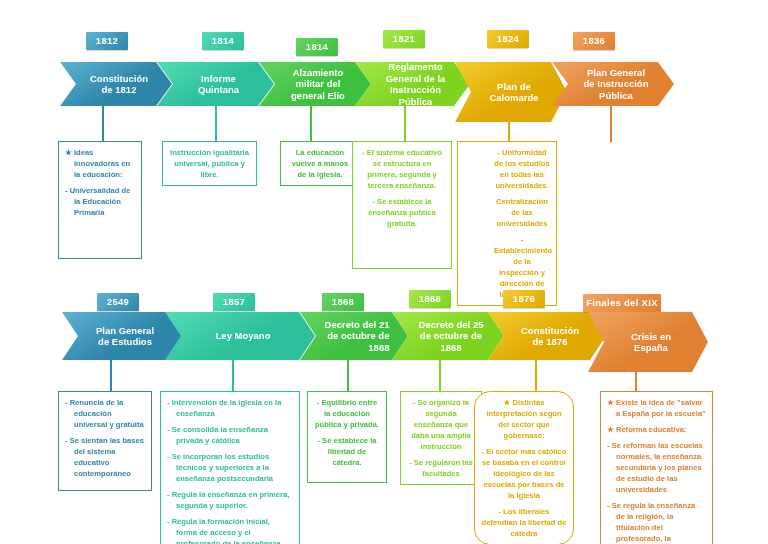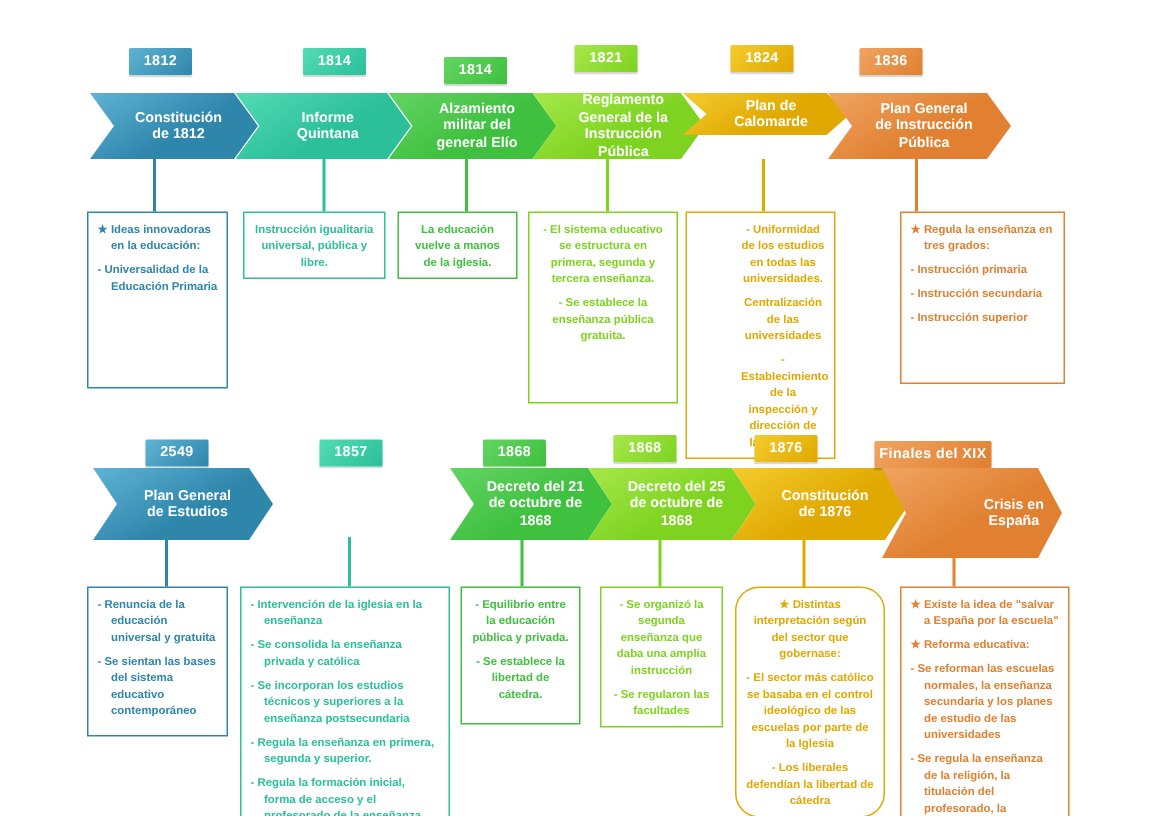--- a/index.html
+++ b/index.html
@@ -71,21 +71,21 @@
 
 <div class="stage">
     <div class="year" style="left: 86px; top: 32px; width: 42px; background: linear-gradient(135deg, rgb(95, 179, 212) 0%, rgb(46, 134, 171) 100%);">1812</div>
     <div class="arrow" style="left: 60px; top: 62px; width: 112px; height: 44px; background: linear-gradient(150deg, rgb(95, 179, 212) 0%, rgb(46, 134, 171) 58%, rgb(46, 134, 171) 100%);">
       <div>
         <span>Constitución</span>
         <span>de 1812</span>
       </div>
     </div>
     <div class="stem" style="left: 102px; top: 106px; height: 36px; background: rgb(46, 134, 171);"></div>
-    <div class="box left" style="left: 58px; top: 141px; width: 94px; min-height: 118px; border-color: rgb(46, 134, 171); color: rgb(46, 134, 171);">
+    <div class="box left" style="left: 58px; top: 141px; width: 84px; min-height: 118px; border-color: rgb(46, 134, 171); color: rgb(46, 134, 171);">
       <p class="hang">★  Ideas innovadoras en la educación:</p>
       <p class="hang">- Universalidad de la Educación Primaria</p>
     </div>
     <div class="year" style="left: 202px; top: 32px; width: 42px; background: linear-gradient(135deg, rgb(82, 220, 180) 0%, rgb(43, 191, 154) 100%);">1814</div>
     <div class="arrow" style="left: 157px; top: 62px; width: 117px; height: 44px; background: linear-gradient(150deg, rgb(82, 220, 180) 0%, rgb(43, 191, 154) 58%, rgb(43, 191, 154) 100%);">
       <div>
         <span>Informe</span>
         <span>Quintana</span>
       </div>
     </div>
@@ -95,88 +95,87 @@
     </div>
     <div class="year" style="left: 296px; top: 38px; width: 42px; background: linear-gradient(135deg, rgb(99, 212, 99) 0%, rgb(63, 192, 63) 100%);">1814</div>
     <div class="arrow" style="left: 259px; top: 62px; width: 112px; height: 44px; background: linear-gradient(150deg, rgb(99, 212, 99) 0%, rgb(63, 192, 63) 58%, rgb(63, 192, 63) 100%);">
       <div>
         <span>Alzamiento</span>
         <span>militar del</span>
         <span>general Elío</span>
       </div>
     </div>
     <div class="stem" style="left: 310px; top: 106px; height: 36px; background: rgb(63, 192, 63);"></div>
-    <div class="box center" style="left: 265px; top: 141px; width: 80px; min-height: 42px; border-color: rgb(63, 192, 63); color: rgb(63, 192, 63);">
+    <div class="box center" style="left: 280px; top: 141px; width: 80px; min-height: 42px; border-color: rgb(63, 192, 63); color: rgb(63, 192, 63);">
       <p>La educación vuelve a manos de la iglesia.</p>
     </div>
     <div class="year" style="left: 383px; top: 30px; width: 42px; background: linear-gradient(135deg, rgb(166, 232, 74) 0%, rgb(126, 211, 33) 100%);">1821</div>
     <div class="arrow" style="left: 355px; top: 62px; width: 115px; height: 44px; background: linear-gradient(150deg, rgb(166, 232, 74) 0%, rgb(126, 211, 33) 58%, rgb(126, 211, 33) 100%);">
       <div>
         <span>Reglamento</span>
         <span>General de la</span>
         <span>Instrucción</span>
         <span>Pública</span>
       </div>
     </div>
     <div class="stem" style="left: 404px; top: 106px; height: 36px; background: rgb(126, 211, 33);"></div>
     <div class="box center" style="left: 352px; top: 141px; width: 100px; min-height: 128px; border-color: rgb(126, 211, 33); color: rgb(126, 211, 33);">
       <p>- El sistema educativo se estructura en primera, segunda y tercera enseñanza.</p>
       <p>- Se establece la enseñanza pública gratuita.</p>
     </div>
     <div class="year" style="left: 487px; top: 30px; width: 42px; background: linear-gradient(135deg, rgb(243, 204, 46) 0%, rgb(224, 168, 0) 100%);">1824</div>
-    <div class="arrow" style="left: 455px; top: 62px; width: 112px; height: 28px; background: linear-gradient(150deg, rgb(243, 204, 46) 0%, rgb(224, 168, 0) 58%, rgb(224, 168, 0) 100%);">
+    <div class="arrow" style="left: 455px; top: 62px; width: 112px; height: 60px; background: linear-gradient(150deg, rgb(243, 204, 46) 0%, rgb(224, 168, 0) 58%, rgb(224, 168, 0) 100%);">
       <div>
         <span>Plan de</span>
         <span>Calomarde</span>
       </div>
     </div>
     <div class="stem" style="left: 508px; top: 106px; height: 36px; background: rgb(224, 168, 0);"></div>
     <div class="box center" style="left: 457px; top: 141px; width: 100px; min-height: 130px; border-color: rgb(224, 168, 0); color: rgb(224, 168, 0); padding-left: 36px;">
       <p>- Uniformidad de los estudios en todas las universidades.</p>
       <p>Centralización de las universidades</p>
       <p>- Establecimiento de la inspección y dirección de las escuelas</p>
     </div>
     <div class="year" style="left: 573px; top: 32px; width: 42px; background: linear-gradient(135deg, rgb(240, 164, 97) 0%, rgb(224, 128, 48) 100%);">1836</div>
     <div class="arrow" style="left: 552px; top: 62px; width: 122px; height: 44px; background: linear-gradient(150deg, rgb(240, 164, 97) 0%, rgb(224, 128, 48) 58%, rgb(224, 128, 48) 100%);">
       <div>
         <span>Plan General</span>
         <span>de Instrucción</span>
         <span>Pública</span>
       </div>
     </div>
     <div class="stem" style="left: 610px; top: 106px; height: 36px; background: rgb(224, 128, 48);"></div>
-    <div class="box left" style="left: 600px; top: 141px; width: 110px; min-height: 115px; border-color: rgb(224, 128, 48); color: rgb(224, 128, 48);">
-      <p class="hang">★ Regula la enseñanza en tres grados:</p>
-      <p class="hang">- Instrucción primaria</p>
-      <p class="hang">- Instrucción secundaria</p>
-      <p class="hang">- Instrucción superior</p>
-    </div>
     <div class="year" style="left: 97px; top: 293px; width: 42px; background: linear-gradient(135deg, rgb(95, 179, 212) 0%, rgb(46, 134, 171) 100%);">2549</div>
     <div class="arrow" style="left: 62px; top: 312px; width: 120px; height: 48px; background: linear-gradient(150deg, rgb(95, 179, 212) 0%, rgb(46, 134, 171) 58%, rgb(46, 134, 171) 100%);">
       <div>
         <span>Plan General</span>
         <span>de Estudios</span>
       </div>
     </div>
     <div class="stem" style="left: 110px; top: 358px; height: 34px; background: rgb(46, 134, 171);"></div>
     <div class="box left" style="left: 58px; top: 391px; width: 94px; min-height: 100px; border-color: rgb(46, 134, 171); color: rgb(46, 134, 171);">
       <p class="hang">- Renuncia de la educación universal y gratuita</p>
       <p class="hang">- Se sientan las bases del sistema educativo contemporáneo</p>
     </div>
     <div class="year" style="left: 213px; top: 293px; width: 42px; background: linear-gradient(135deg, rgb(82, 220, 180) 0%, rgb(43, 191, 154) 100%);">1857</div>
+    <div class="arrow" style="left: 165px; top: 312px; width: 150px; height: 48px; background: linear-gradient(150deg, rgb(82, 220, 180) 0%, rgb(43, 191, 154) 58%, rgb(43, 191, 154) 100%);">
+      <div>
+        <span>Ley Moyano</span>
+      </div>
+    </div>
     <div class="stem" style="left: 232px; top: 358px; height: 34px; background: rgb(43, 191, 154);"></div>
     <div class="box left" style="left: 160px; top: 391px; width: 140px; min-height: 148px; border-color: rgb(43, 191, 154); color: rgb(43, 191, 154);">
       <p class="hang">- Intervención de la iglesia en la enseñanza</p>
       <p class="hang">- Se consolida la enseñanza privada y católica</p>
       <p class="hang">- Se incorporan los estudios técnicos y superiores a la enseñanza postsecundaria</p>
       <p class="hang">- Regula la enseñanza en primera, segunda y superior.</p>
       <p class="hang">- Regula la formación inicial, forma de acceso y el profesorado de la enseñanza pública.</p>
     </div>
     <div class="year" style="left: 322px; top: 293px; width: 42px; background: linear-gradient(135deg, rgb(99, 212, 99) 0%, rgb(63, 192, 63) 100%);">1868</div>
-    <div class="arrow" style="left: 300px; top: 312px; width: 108px; height: 48px; background: linear-gradient(150deg, rgb(99, 212, 99) 0%, rgb(63, 192, 63) 58%, rgb(63, 192, 63) 100%);">
+    <div class="arrow" style="left: 300px; top: 312px; width: 108px; height: 48px; background: linear-gradient(150deg, rgb(99, 212, 99) 0%, rgb(63, 192, 63) 58%, rgb(63, 192, 63) 100%); text-align: right;">
       <div>
         <span>Decreto del 21</span>
         <span>de octubre de</span>
         <span>1868</span>
       </div>
     </div>
     <div class="stem" style="left: 347px; top: 358px; height: 34px; background: rgb(63, 192, 63);"></div>
     <div class="box center" style="left: 307px; top: 391px; width: 80px; min-height: 92px; border-color: rgb(63, 192, 63); color: rgb(63, 192, 63);">
       <p>- Equilibrio entre la educación pública y privada.</p>
       <p>- Se establece la libertad de cátedra.</p>
@@ -195,27 +194,27 @@
       <p>- Se regularon las facultades</p>
     </div>
     <div class="year" style="left: 503px; top: 290px; width: 42px; background: linear-gradient(135deg, rgb(243, 204, 46) 0%, rgb(224, 168, 0) 100%);">1876</div>
     <div class="arrow" style="left: 488px; top: 312px; width: 118px; height: 48px; background: linear-gradient(150deg, rgb(243, 204, 46) 0%, rgb(224, 168, 0) 58%, rgb(224, 168, 0) 100%);">
       <div>
         <span>Constitución</span>
         <span>de 1876</span>
       </div>
     </div>
     <div class="stem" style="left: 535px; top: 358px; height: 34px; background: rgb(224, 168, 0);"></div>
-    <div class="box center" style="left: 490px; top: 391px; width: 100px; min-height: 150px; border-color: rgb(224, 168, 0); color: rgb(224, 168, 0); border-radius: 16px;">
+    <div class="box center" style="left: 474px; top: 391px; width: 100px; min-height: 150px; border-color: rgb(224, 168, 0); color: rgb(224, 168, 0); border-radius: 16px;">
       <p>★ Distintas interpretación según del sector que gobernase:</p>
-      <p>- El sector más católico se basaba en el control ideológico de las escuelas por parte de la Iglesia</p>
+      <p>- El sector más católico se basaba en el control ideológico de las escuelas por bases de la Iglesia</p>
       <p>- Los liberales defendían la libertad de cátedra</p>
     </div>
     <div class="year" style="left: 583px; top: 294px; width: 78px; background: linear-gradient(135deg, rgb(240, 164, 97) 0%, rgb(224, 128, 48) 100%);">Finales del XIX</div>
-    <div class="arrow" style="left: 588px; top: 312px; width: 120px; height: 60px; background: linear-gradient(150deg, rgb(240, 164, 97) 0%, rgb(224, 128, 48) 58%, rgb(224, 128, 48) 100%); justify-content: flex-end;">
+    <div class="arrow" style="left: 588px; top: 312px; width: 120px; height: 60px; background: linear-gradient(150deg, rgb(240, 164, 97) 0%, rgb(224, 128, 48) 58%, rgb(224, 128, 48) 100%);">
       <div>
         <span>Crisis en</span>
         <span>España</span>
       </div>
     </div>
     <div class="stem" style="left: 635px; top: 358px; height: 34px; background: rgb(224, 128, 48);"></div>
     <div class="box left" style="left: 600px; top: 391px; width: 113px; min-height: 150px; border-color: rgb(224, 128, 48); color: rgb(224, 128, 48);">
       <p class="hang">★ Existe la idea de "salvar a España por la escuela"</p>
       <p class="hang">★ Reforma educativa:</p>
       <p class="hang">- Se reforman las escuelas normales, la enseñanza secundaria y los planes de estudio de las universidades</p>

